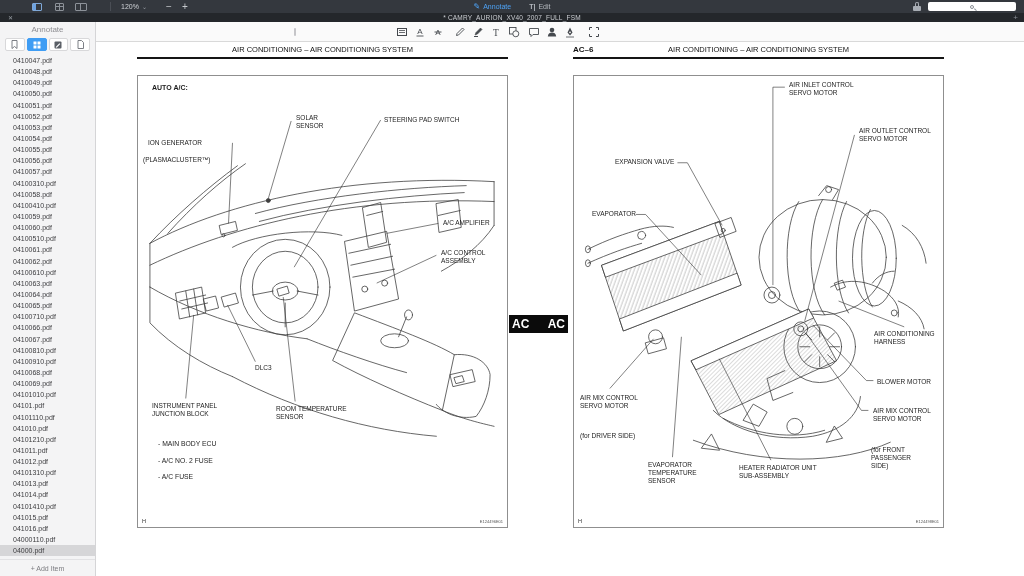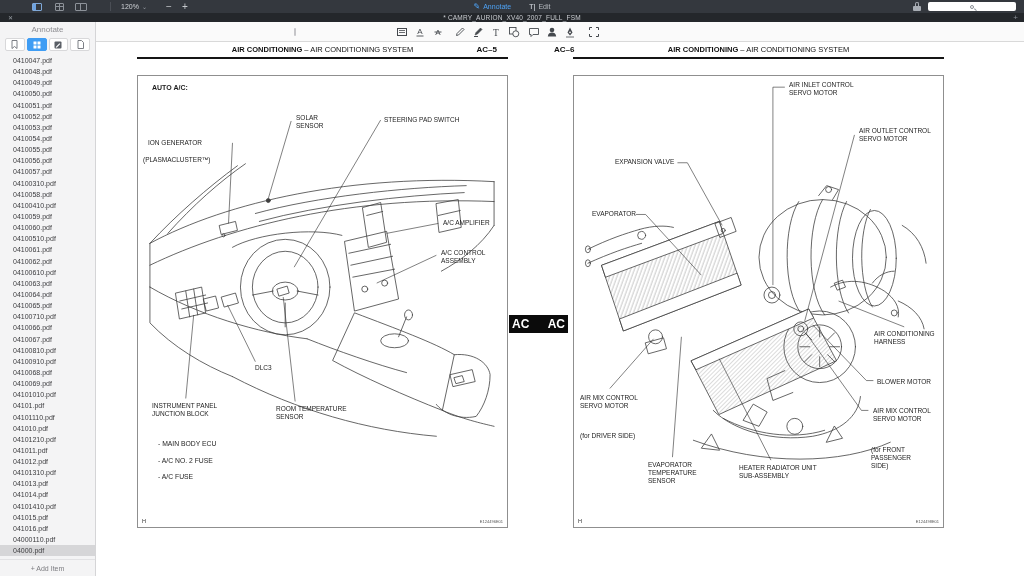--- a/index.html
+++ b/index.html
@@ -59,21 +59,21 @@
   .content { flex:1; display:flex; flex-direction:column; min-width:0; }
   .doc-toolbar { height:20px; flex:0 0 20px; background:#fafafa; border-bottom:1px solid #d9d9d9; position:relative; }
   .handle { position:absolute; left:198px; top:6px; width:2px; height:8px; background:#c5c5c8; border-radius:1px; }
   .tool-group { position:absolute; top:4px; display:flex; gap:6px; }
   .tool { width:12px; height:12px; display:flex; align-items:center; justify-content:center; }
   .tool svg { display:block; }
 
   
   .canvas { flex:1; position:relative; background:#fff; overflow:hidden; }
   .pg-header { position:absolute; top:3px; font-size:7.5px; color:#111; }
-  .pg-header .b { font-weight:bold; }
+  .pg-header .b { font-weight:normal; }
   .pg-num { position:absolute; top:3px; font-weight:bold; font-size:8px; color:#111; }
   .pg-rule { position:absolute; height:1.5px; background:#151515; }
   .frame { position:absolute; border:1px solid #8f8f8f; background:#fff; }
   .dlabel { position:absolute; font-size:6.5px; line-height:1.25; color:#1c1c1c; white-space:pre-line; }
   .bold7 { font-weight:bold; font-size:7px; }
   .bullet { position:absolute; font-size:6.8px; color:#1c1c1c; }
   .foot-l { position:absolute; left:4px; bottom:3px; font-size:5.5px; color:#333; }
   .foot-c { position:absolute; right:4px; bottom:3px; font-size:4px; color:#555; }
   .edge-badge { position:absolute; left:413px; top:273px; width:59px; height:18px; background:#0b0b0b;
     color:#fff; font-weight:bold; font-size:12px; display:flex; align-items:center; justify-content:space-between; padding:0 3px; }
@@ -290,21 +290,20 @@
         </div>
       </div>
 
       <div class="canvas">
 
         <div class="pg-header" style="left:41px; width:371px; text-align:center;">
           <span class="b">AIR CONDITIONING</span>
           <span>–</span>
           <span>AIR CONDITIONING SYSTEM</span>
         </div>
-        <div class="pg-num" style="left:41px; width:360px; text-align:right;">AC–5</div>
         <div class="pg-rule" style="left:41px; top:15px; width:371px;"></div>
 
         <div class="frame" style="left:41px; top:33px; width:371px; height:453px;">
           <svg class="art" viewBox="0 0 371 453">
             <g fill="none" stroke="#3f3f3f" stroke-width="0.8" stroke-linejoin="round" stroke-linecap="round">
               <path d="M12,168 C90,126 215,98 358,106"></path>
               <path d="M12,190 C95,150 215,120 358,126"></path>
               <path d="M12,168 L12,212"></path>
                 <path d="M358,106 L358,150"></path>
               <path d="M118,138 C180,121 265,112 330,110"></path>
@@ -376,21 +375,21 @@
           <div class="bullet" style="left:20px; top:397px;">-  A/C FUSE</div>
           <div class="foot-l">H</div>
           <div class="foot-c">E124496E01</div>
         </div>
 
         <div class="edge-badge">
           <span>AC</span>
           <span>AC</span>
         </div>
 
-        <div class="pg-num" style="left:458px;text-align:center;">AC–6</div>
+        <div class="pg-num" style="left:477px;text-align:center;">AC–6</div>
         <div class="pg-header" style="left:477px; width:371px; text-align:center;">
           <span class="b">AIR CONDITIONING</span>
           <span>–</span>
           <span>AIR CONDITIONING SYSTEM</span>
         </div>
         <div class="pg-rule" style="left:477px; top:15px; width:371px;"></div>
 
         <div class="frame" style="left:477px; top:33px; width:371px; height:453px;">
           <svg class="art" viewBox="0 0 371 453">
             <defs>

